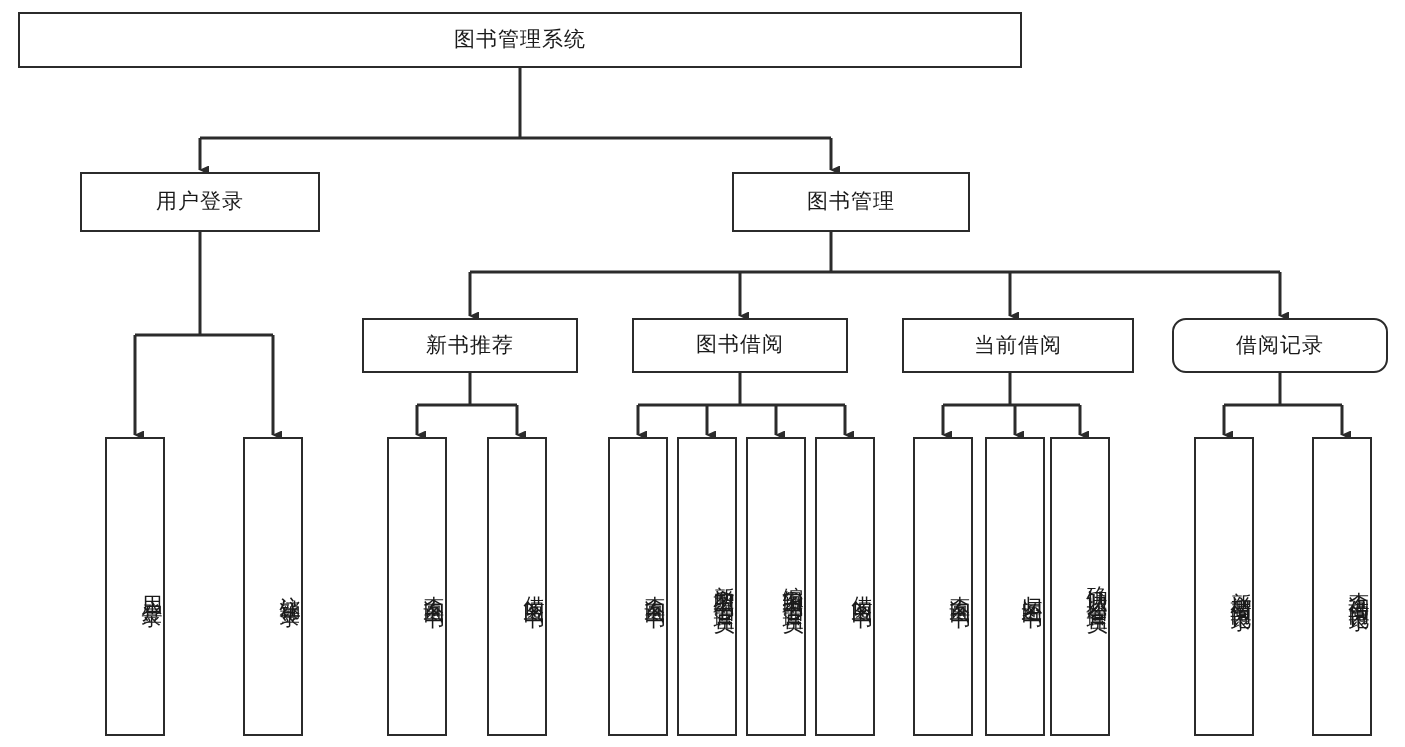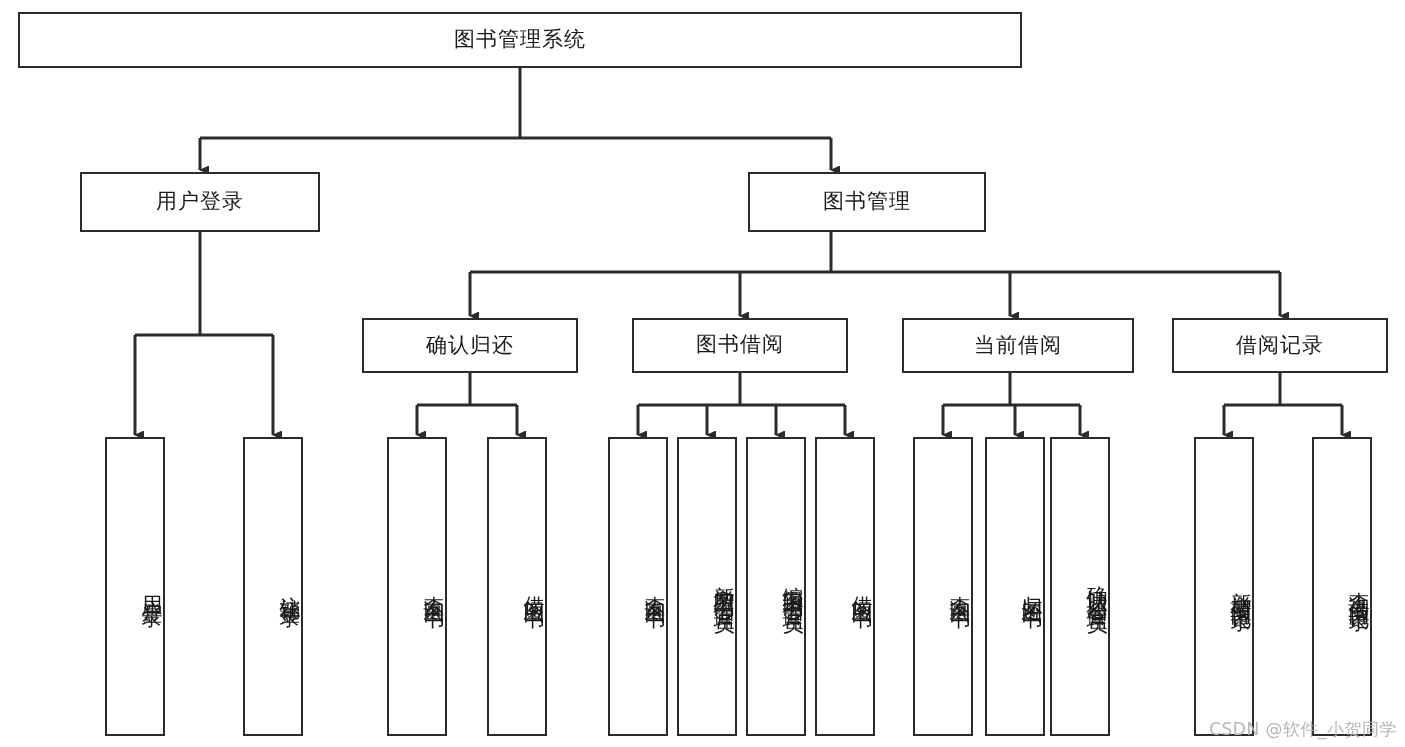--- a/index.html
+++ b/index.html
@@ -118,33 +118,33 @@
       </g>
   </svg>
 
   <div id="nodes-layer">
       <div class="node horizontal" style="left: 18px; top: 12px; width: 1004px; height: 56px;">
         <span>图书管理系统</span>
       </div>
       <div class="node horizontal" style="left: 80px; top: 172px; width: 240px; height: 60px;">
         <span>用户登录</span>
       </div>
-      <div class="node horizontal" style="left: 748px; top: 172px; width: 238px; height: 60px;">
+      <div class="node horizontal" style="left: 732px; top: 172px; width: 238px; height: 60px;">
         <span>图书管理</span>
       </div>
       <div class="node horizontal" style="left: 362px; top: 318px; width: 216px; height: 55px;">
-        <span>确认归还</span>
+        <span>新书推荐</span>
       </div>
       <div class="node horizontal" style="left: 632px; top: 318px; width: 216px; height: 55px; font-family: Liberation Mono, monospace;">
         <span>图书借阅</span>
       </div>
       <div class="node horizontal" style="left: 902px; top: 318px; width: 232px; height: 55px;">
         <span>当前借阅</span>
       </div>
-      <div class="node horizontal" style="left: 1172px; top: 318px; width: 216px; height: 55px;">
+      <div class="node horizontal" style="left: 1172px; top: 318px; width: 216px; height: 55px; border-radius: 14px;">
         <span>借阅记录</span>
       </div>
       <div class="node vertical" style="left: 105px; top: 437px; width: 60px; height: 299px;">
         <span class="vlabel">用户登录</span>
       </div>
       <div class="node vertical" style="left: 243px; top: 437px; width: 60px; height: 299px;">
         <span class="vlabel">注销登录</span>
       </div>
       <div class="node vertical" style="left: 387px; top: 437px; width: 60px; height: 299px;">
         <span class="vlabel">查询图书</span>
@@ -174,14 +174,13 @@
         <span class="vlabel">确认归还（管理员）</span>
       </div>
       <div class="node vertical" style="left: 1194px; top: 437px; width: 60px; height: 299px;">
         <span class="vlabel">新增借阅记录</span>
       </div>
       <div class="node vertical" style="left: 1312px; top: 437px; width: 60px; height: 299px;">
         <span class="vlabel">查询借阅记录</span>
       </div>
     </div>
 
-  <div class="watermark">CSDN @软件_小贺同学</div>
 </div>
 
 </body></html>

